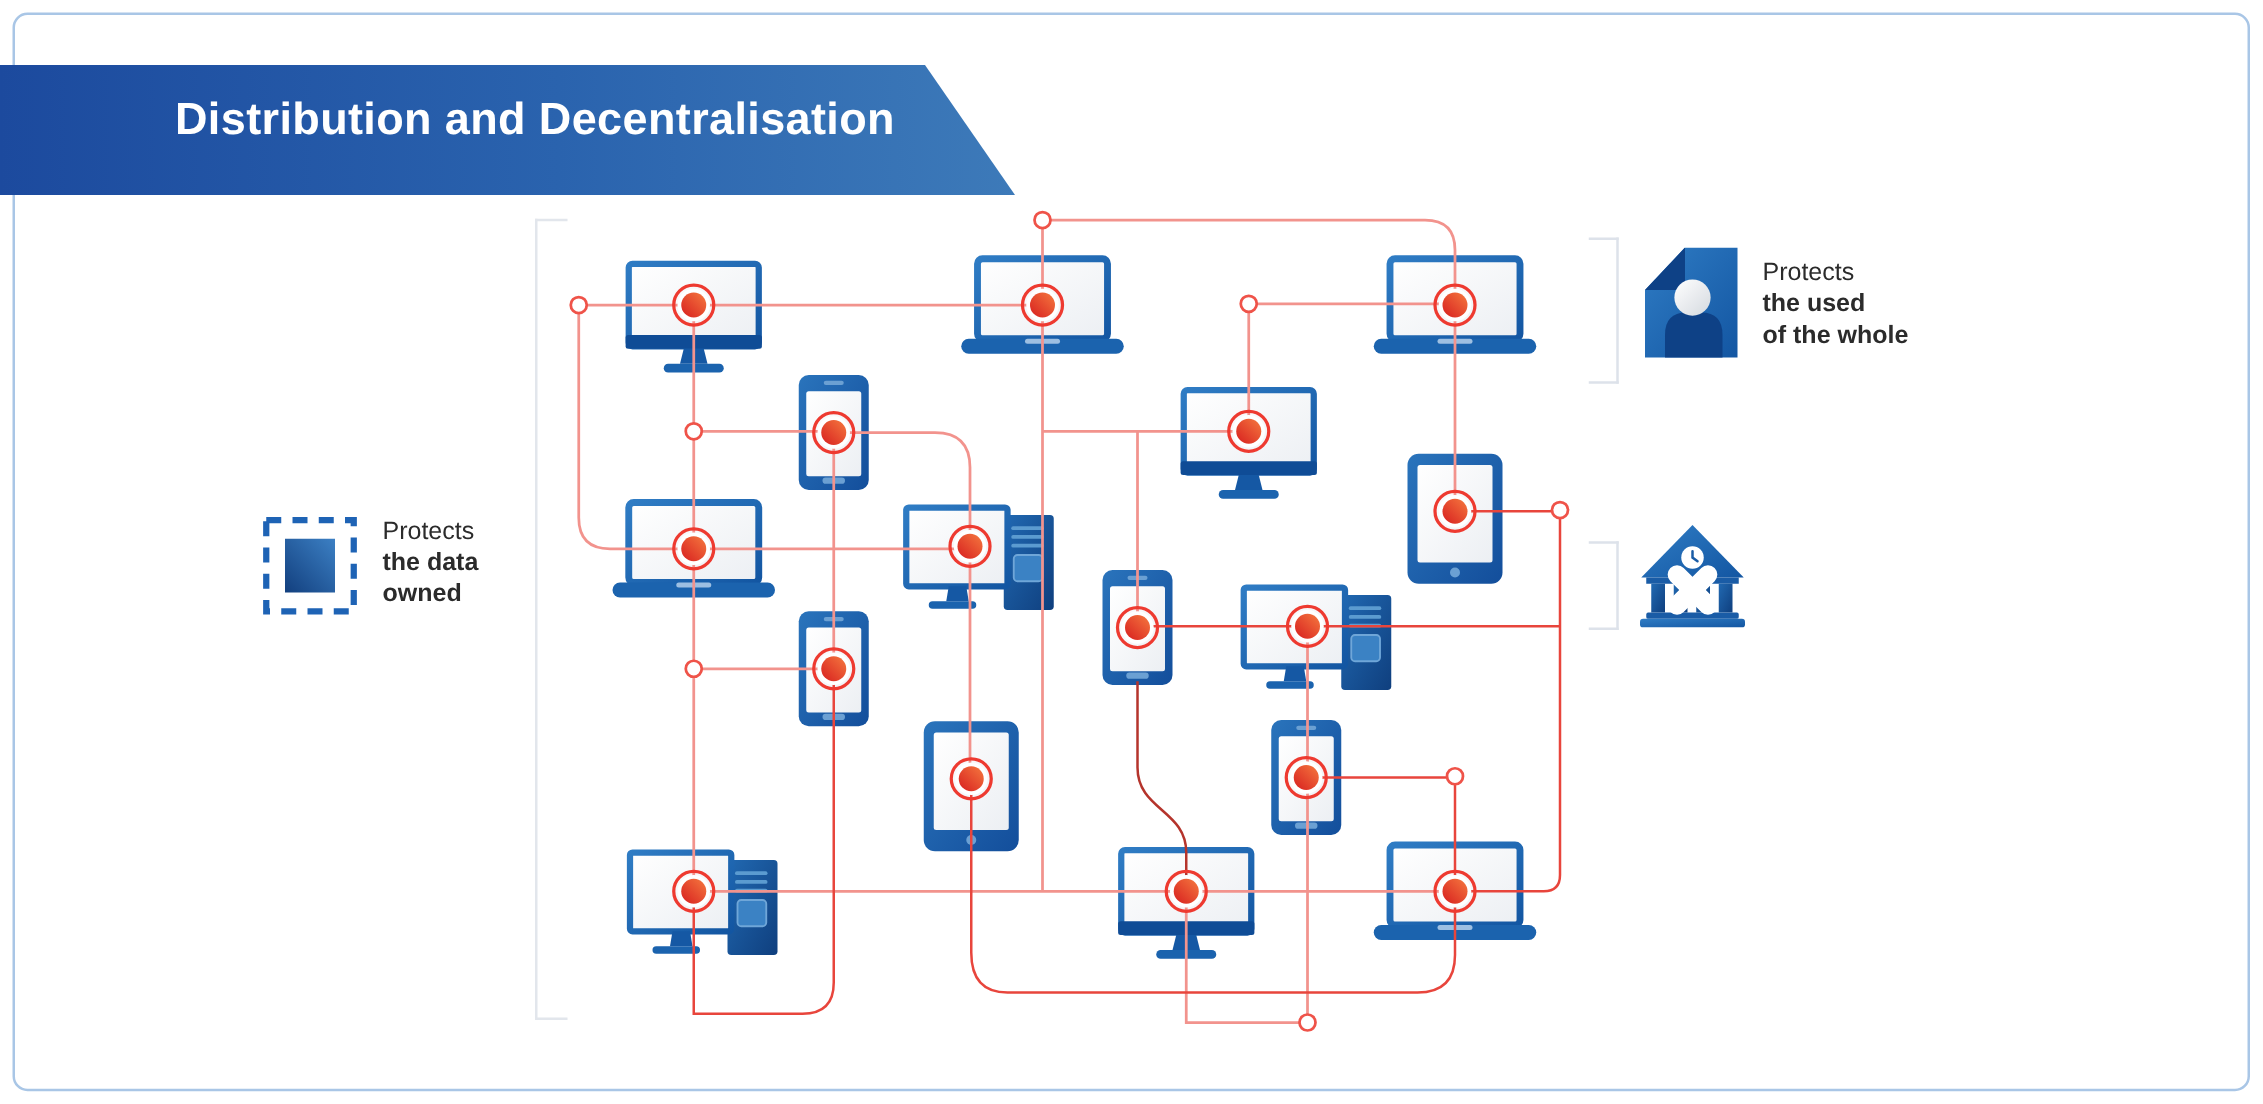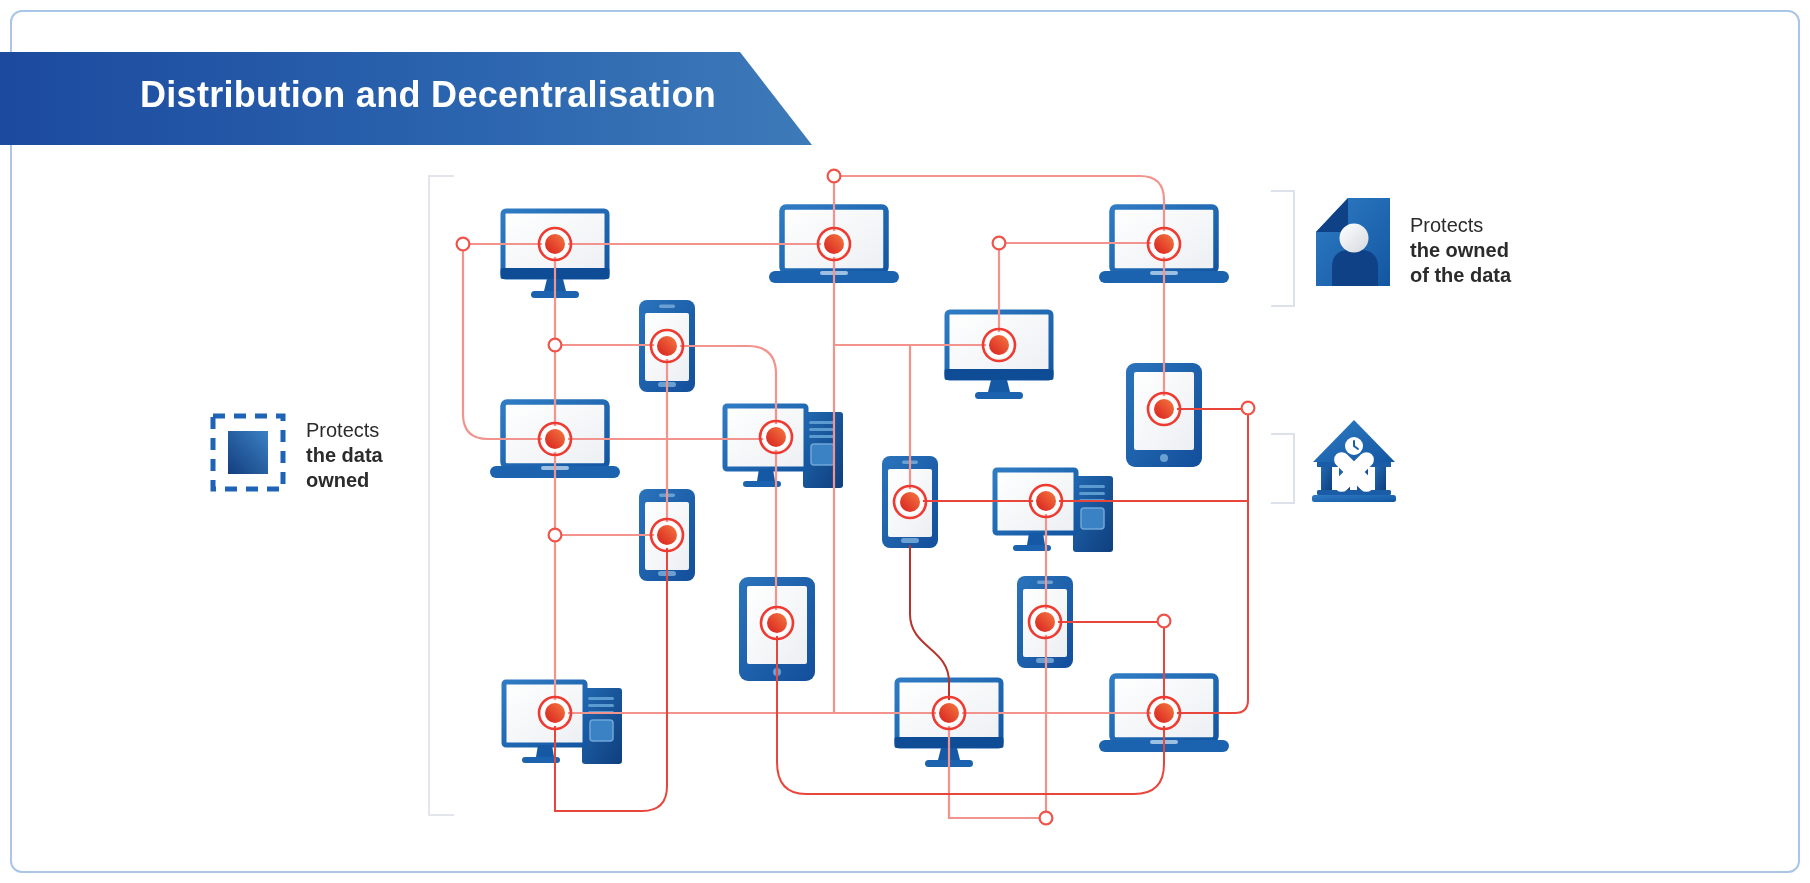--- a/index.html
+++ b/index.html
@@ -1,29 +1,29 @@
 <!DOCTYPE html>
 <html><head>
 <meta charset="utf-8">
 <style>
   html,body{margin:0;padding:0;background:#fff;}
   .canvas{position:relative;width:1810px;height:883px;background:#ffffff;overflow:hidden;
           font-family:"Liberation Sans", sans-serif;}
   .frame{position:absolute;left:10px;top:10px;right:10px;bottom:10px;
          border:2px solid #a9c6e6;border-radius:12px;}
-  .banner{position:absolute;left:0;top:52px;width:812px;height:93px;
+  .banner{position:absolute;left:0;top:52px;width:812px;height:104px;
           background:linear-gradient(90deg,#1c4a9e 0%,#2a63ae 55%,#3d7ab9 100%);
           clip-path:polygon(0 0,740px 0,812px 100%,0 100%);}
   .banner-title{position:absolute;left:140px;top:0;height:85px;line-height:85px;
           color:#ffffff;font-size:36px;font-weight:bold;letter-spacing:.3px;white-space:nowrap;}
   svg.net{position:absolute;left:0;top:0;}
   .bracket{position:absolute;}
   .bracket-left{border-left:2px solid #e2e6ec;border-top:2px solid #e2e6ec;border-bottom:2px solid #e2e6ec;}
   .bracket-right{border-right:2px solid #dde2ea;border-top:2px solid #dde2ea;border-bottom:2px solid #dde2ea;}
-  .callout{position:absolute;display:flex;align-items:flex-end;}
+  .callout{position:absolute;display:flex;align-items:center;}
   .callout .txt{color:#2b2b2b;font-size:20px;line-height:25px;white-space:nowrap;}
   .callout .txt .l1{font-weight:400;display:block;}
   .callout .txt .lb{font-weight:700;display:block;}
 </style>
 </head>
 <body>
 
 <div class="canvas">
 
   <div class="frame"></div>
@@ -204,22 +204,22 @@
 
   <div class="callout" style="left:1316px;top:198px;">
     <svg width="76" height="90" viewBox="0 0 76 90">
       <path d="M0 34 L32 0 H74 V88 H0 Z" fill="url(#devBlue)"></path>
       <path d="M0 34 L32 0 V34 Z" fill="#0e4186"></path>
       <path d="M16 88 V70 Q16 52 33 52 H45 Q62 52 62 70 V88 Z" fill="#0e4186"></path>
       <circle cx="38" cy="40" r="14.5" fill="url(#headGrad)"></circle>
     </svg>
     <div class="txt" style="margin-left:18px;margin-top:0px;">
       <span class="l1">Protects</span>
-      <span class="lb">the owned</span>
-      <span class="lb">of the data</span>
+      <span class="lb">the used</span>
+      <span class="lb">of the whole</span>
     </div>
   </div>
 
   <div class="callout" style="left:1311px;top:420px;">
     <svg width="86" height="82" viewBox="0 0 86 82">
       <path d="M2 42 L43 0 L84 42 Z" fill="url(#devBlue)"></path>
       <circle cx="43" cy="26" r="9" fill="#ffffff"></circle>
       <path d="M43 21 V26 L47 29" stroke="#1a5ca6" stroke-width="2" fill="none" stroke-linecap="round"></path>
       <rect x="6" y="42" width="74" height="5" fill="#1a5ca6"></rect>
       <rect x="10" y="47" width="11" height="23" fill="url(#towerGrad)"></rect>

